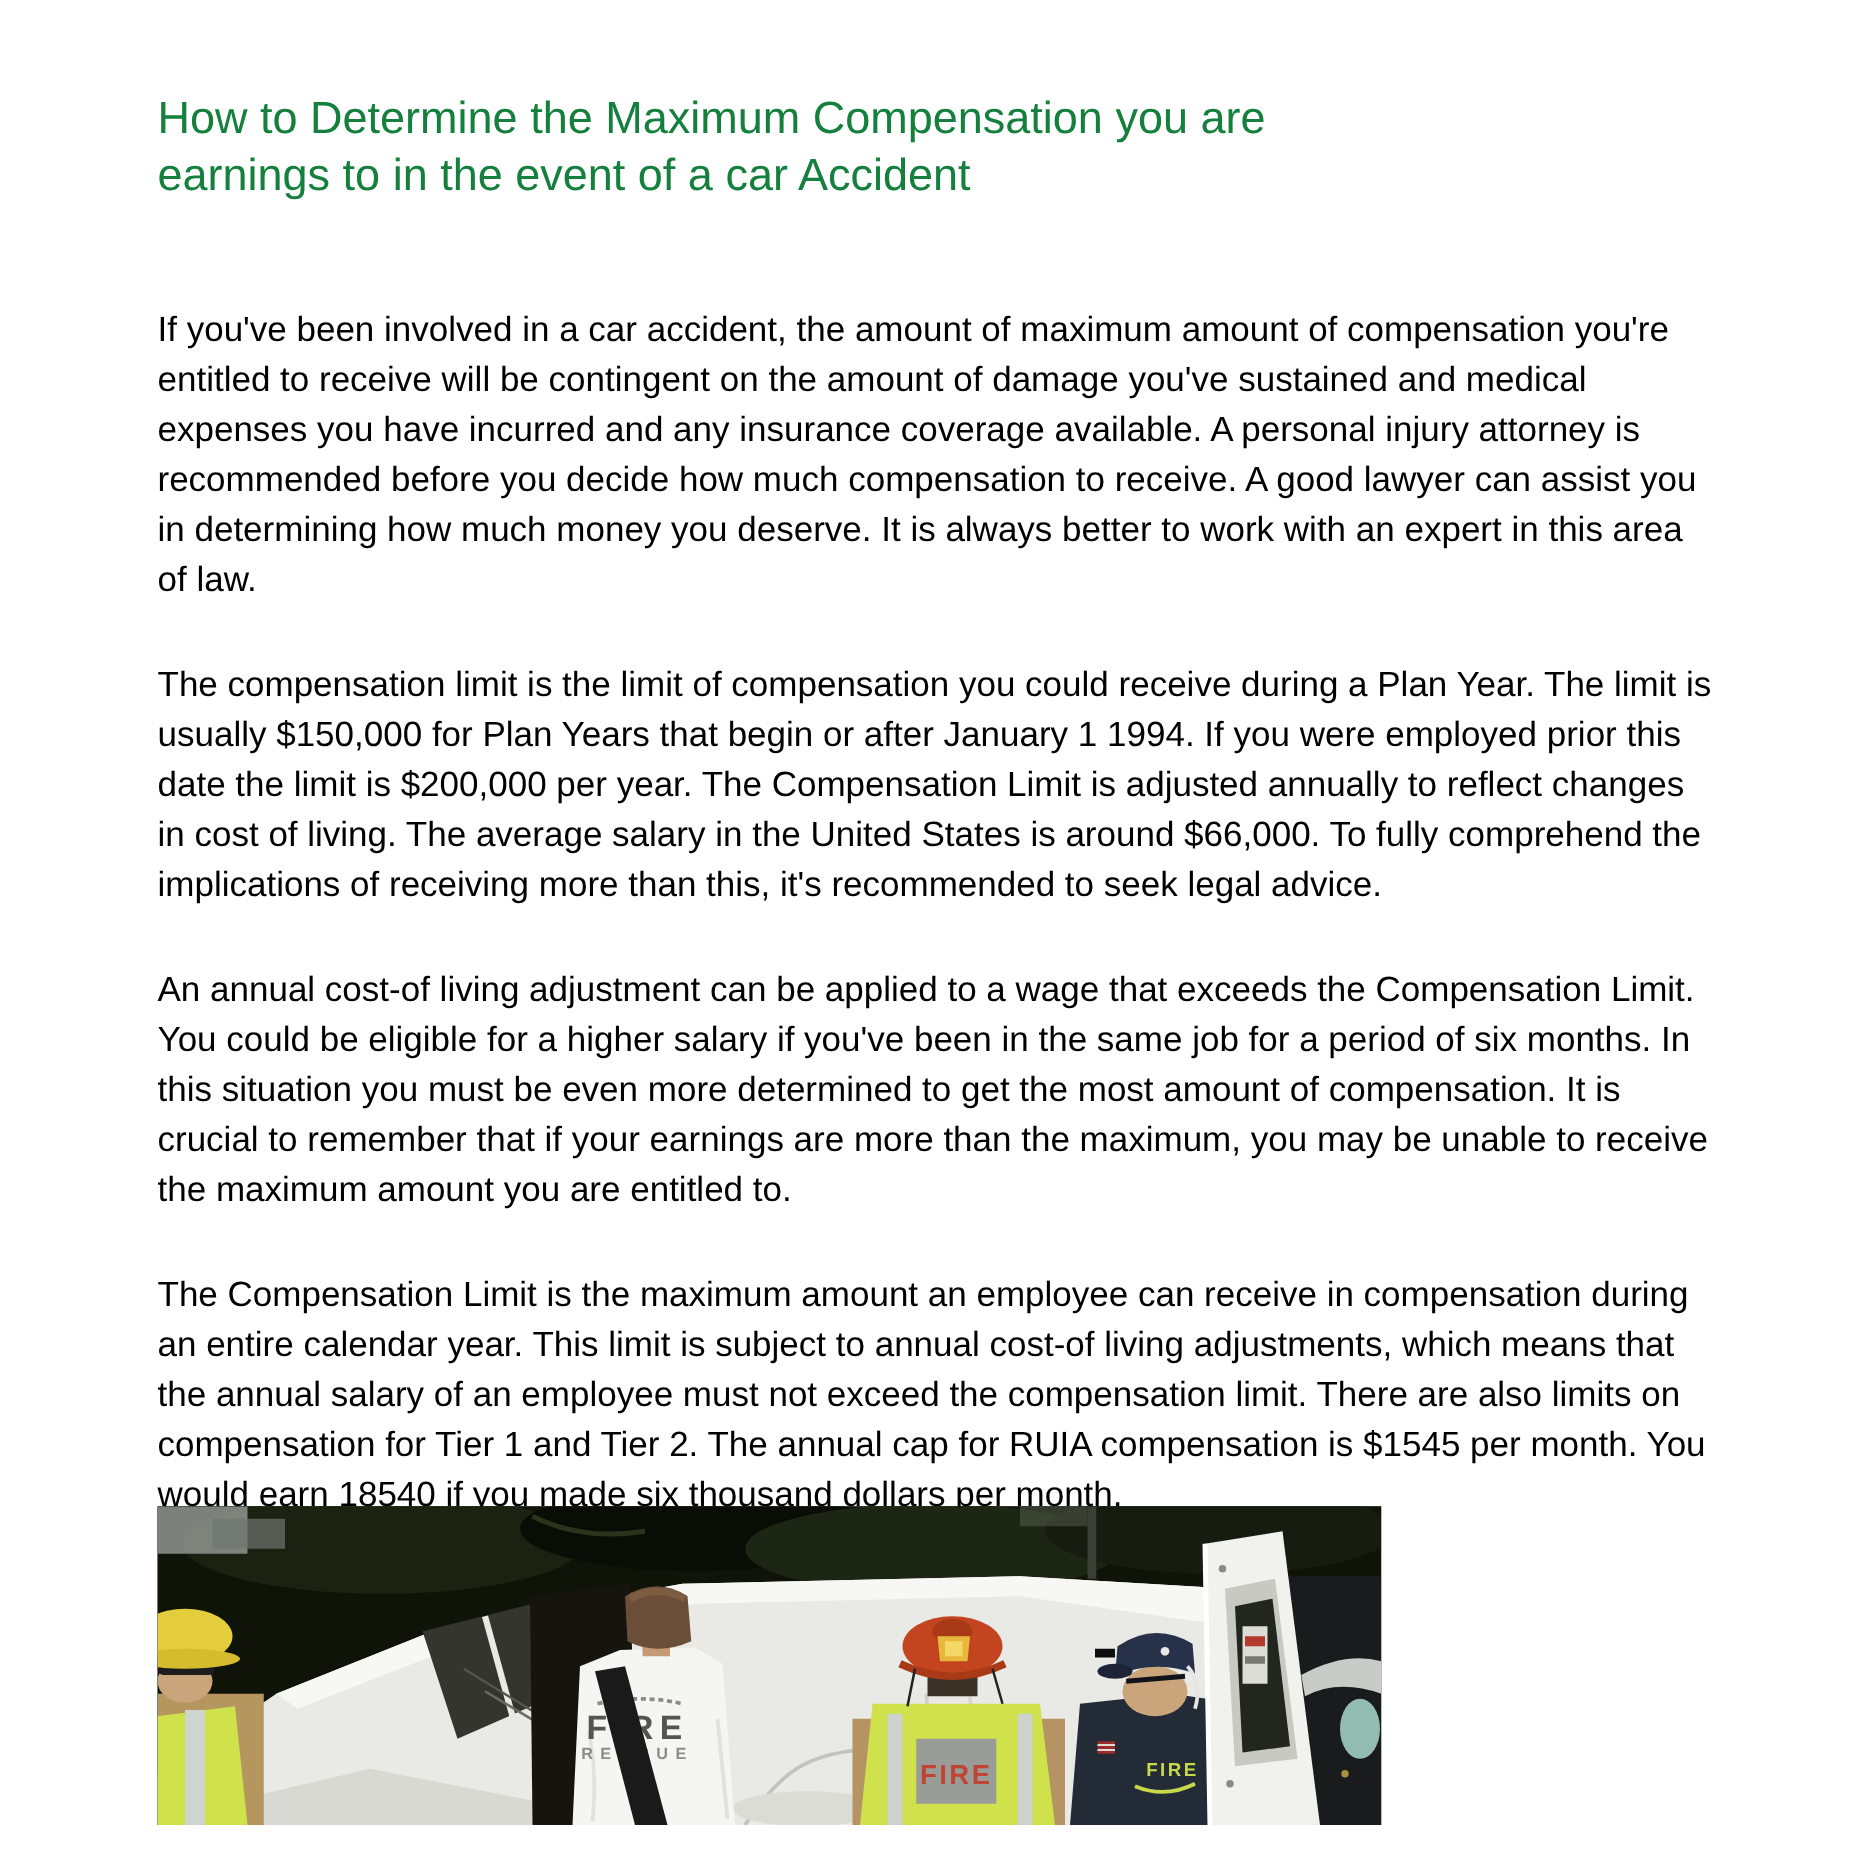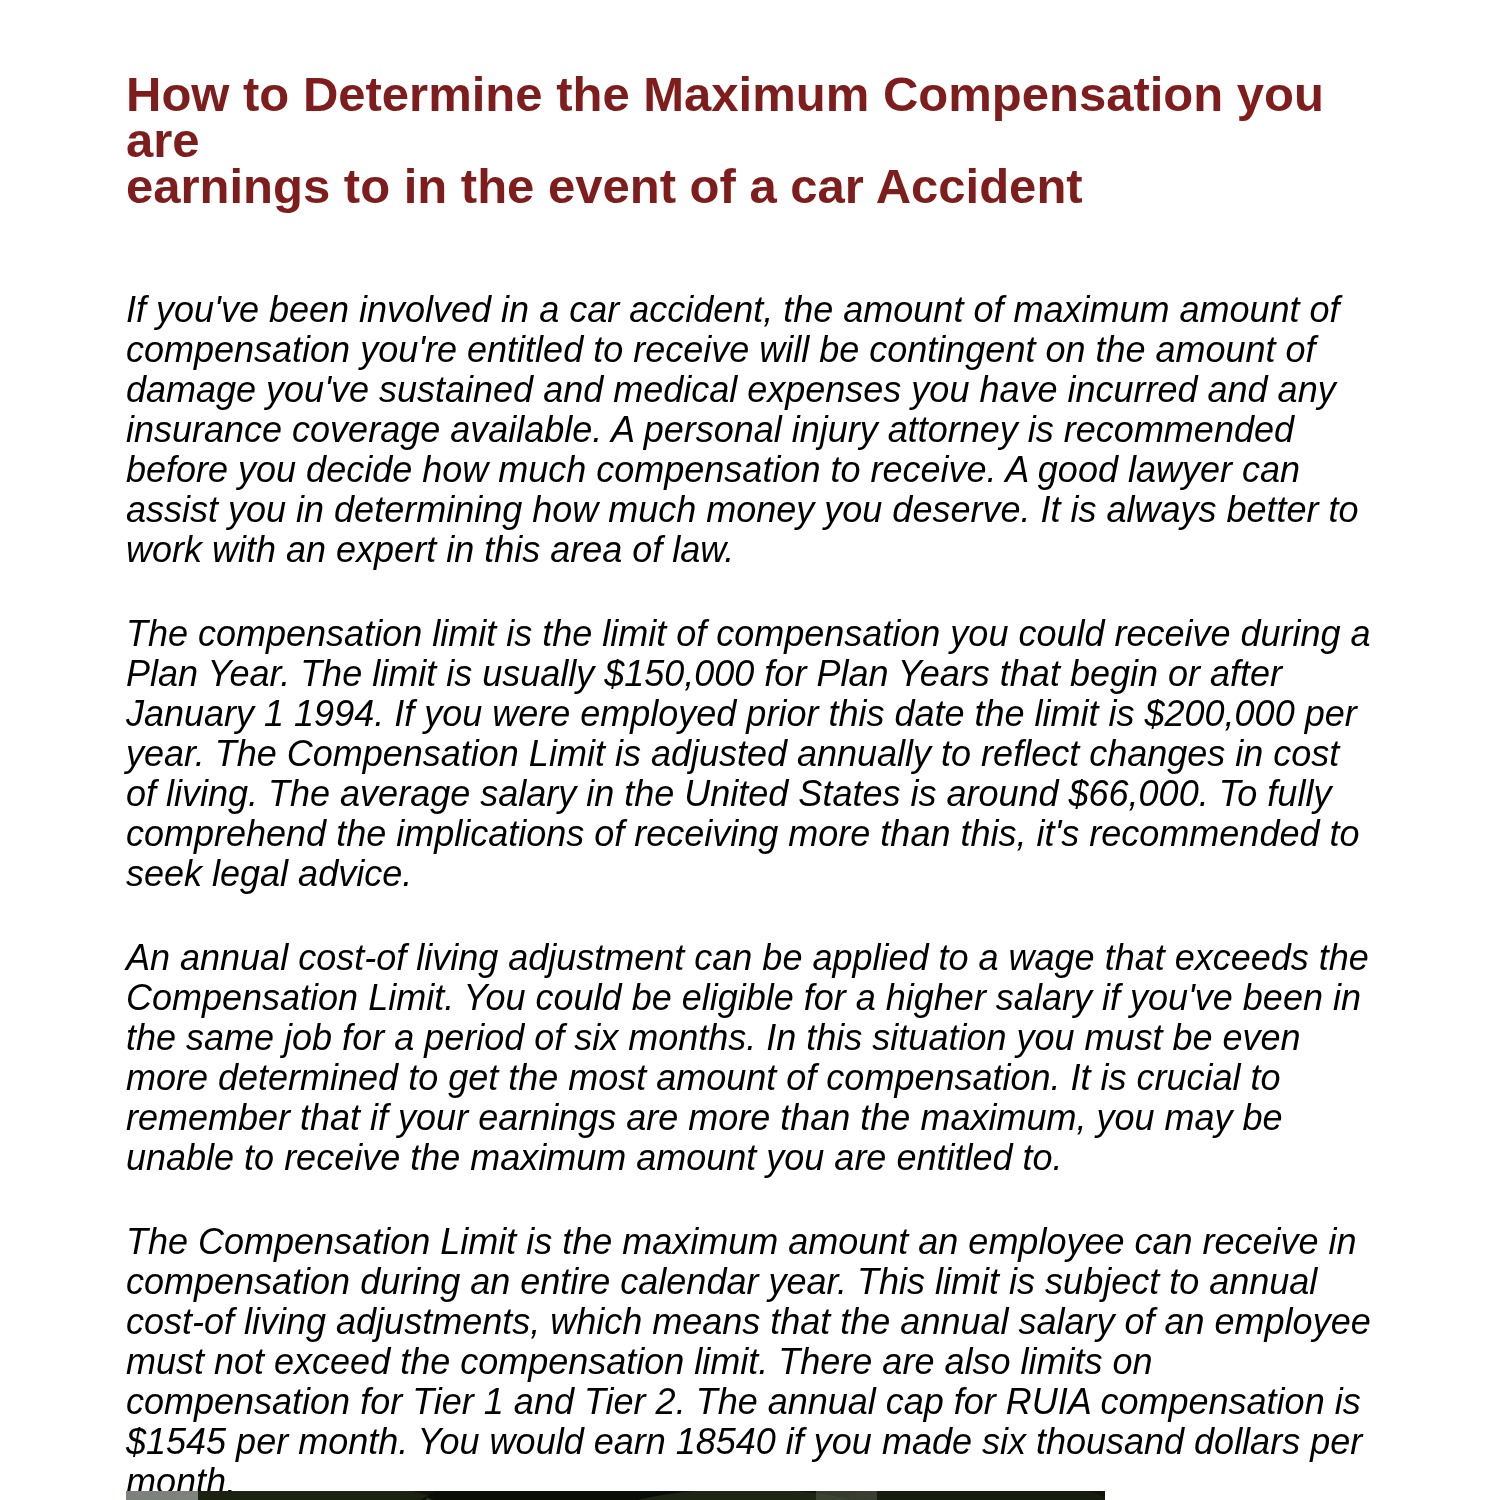--- a/index.html
+++ b/index.html
@@ -11,32 +11,31 @@
     overflow:hidden;
     font-family:"Liberation Sans","DejaVu Sans",sans-serif;
     color:#000000;
   }
   .content{
     padding-left:126px;
     width:1248px;
   }
   h1.title{
     margin:71px 0 0 0;
-    font-size:49px;
+    font-size:36px;
     line-height:46px;
-    font-weight:700;
-    color:#7f1d1d;
+    font-weight:400;
+    color:#15803d;
   }
   p.para{
     margin:44px 0 0 0;
-    font-size:36px;
+    font-size:28px;
     line-height:40px;
     font-weight:400;
     color:#000000;
-    font-style:italic;
   }
   p.para.first{ margin-top:81px; }
   .photo{
     position:relative;
     z-index:1;
     margin-top:-11px;
     width:979px;
     height:255px;
     background:#101408;
     overflow:hidden;

